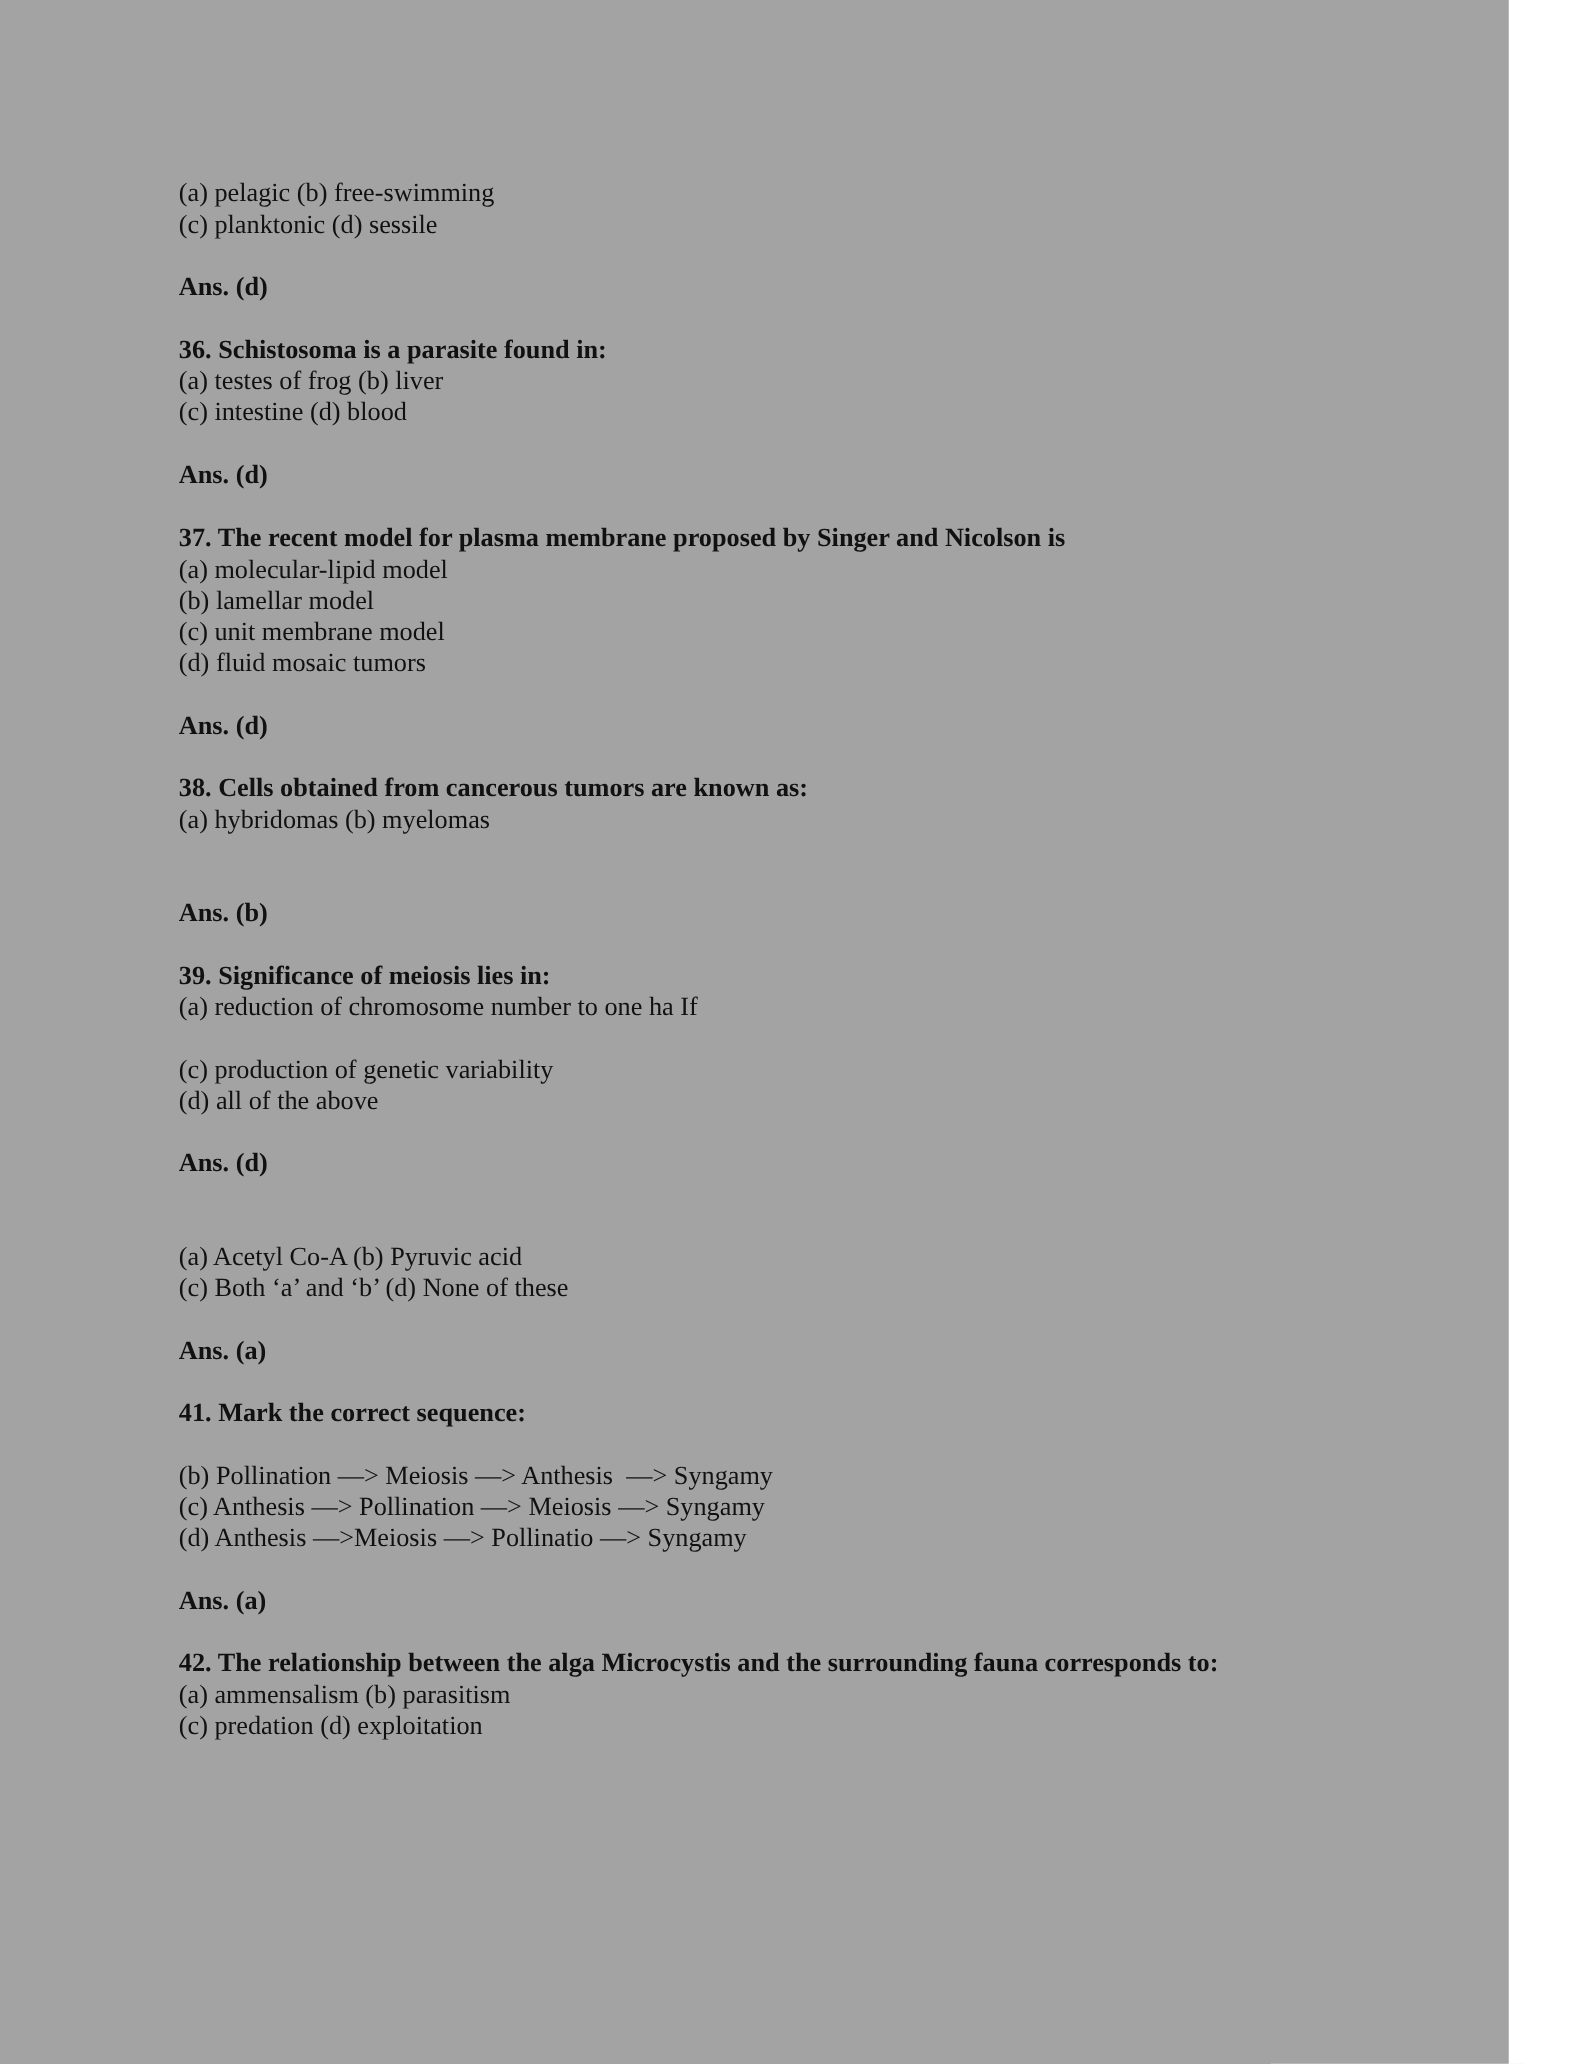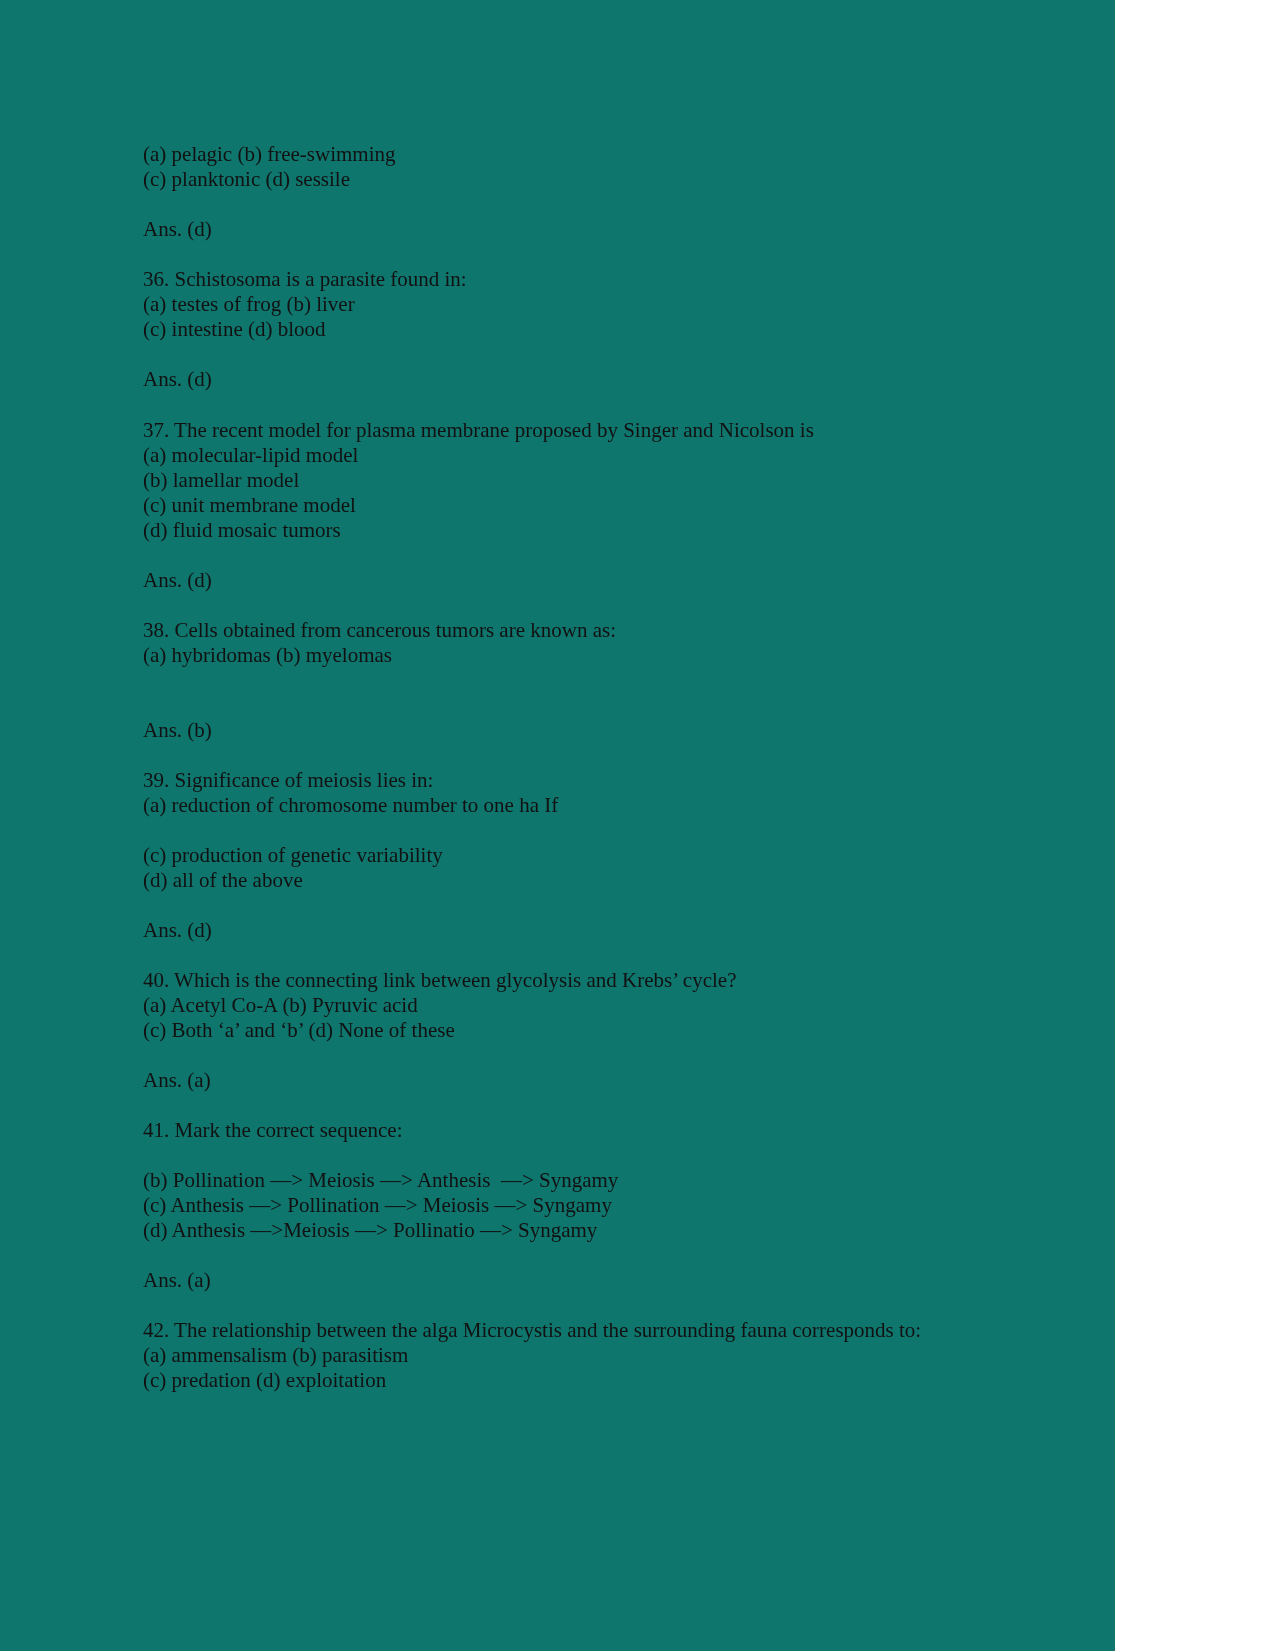--- a/index.html
+++ b/index.html
@@ -1,24 +1,24 @@
 <!DOCTYPE html>
 <html><head>
 <meta charset="utf-8">
 <style>
   html, body { margin: 0; padding: 0; background: #ffffff; }
   body { width: 1275px; height: 1651px; position: relative; overflow: hidden; }
-  .page { position: absolute; left: 0; top: 0; width: 1115px; height: 1651px; background: #0f766e; }
+  .page { position: absolute; left: 0; top: 0; width: 1207px; height: 1651px; background: #a3a3a3; }
   .line {
     position: absolute; left: 143px;
     font-family: "Liberation Serif", "DejaVu Serif", serif;
     font-size: 21px; line-height: 25px; color: #111;
     white-space: pre;
   }
-  .b { font-weight: normal; }
+  .b { font-weight: bold; }
 </style>
 </head>
 <body>
 
 <div class="page">
 
   <div class="line" style="top:142px">(a) pelagic (b) free-swimming</div>
   <div class="line" style="top:167px">(c) planktonic (d) sessile</div>
   <div class="line b" style="top:217px">Ans. (d)</div>
 
@@ -37,21 +37,20 @@
   <div class="line b" style="top:618px">38. Cells obtained from cancerous tumors are known as:</div>
   <div class="line" style="top:643px">(a) hybridomas (b) myelomas</div>
   <div class="line b" style="top:718px">Ans. (b)</div>
 
   <div class="line b" style="top:768px">39. Significance of meiosis lies in:</div>
   <div class="line" style="top:793px">(a) reduction of chromosome number to one ha If</div>
   <div class="line" style="top:843px">(c) production of genetic variability</div>
   <div class="line" style="top:868px">(d) all of the above</div>
   <div class="line b" style="top:918px">Ans. (d)</div>
 
-  <div class="line b" style="top:968px">40. Which is the connecting link between glycolysis and Krebs’ cycle?</div>
   <div class="line" style="top:993px">(a) Acetyl Co-A (b) Pyruvic acid</div>
   <div class="line" style="top:1018px">(c) Both ‘a’ and ‘b’ (d) None of these</div>
   <div class="line b" style="top:1068px">Ans. (a)</div>
 
   <div class="line b" style="top:1118px">41. Mark the correct sequence:</div>
   <div class="line" style="top:1193px">(c) Anthesis —&gt; Pollination —&gt; Meiosis —&gt; Syngamy</div>
   <div class="line" style="top:1168px">(b) Pollination —&gt; Meiosis —&gt; Anthesis  —&gt; Syngamy</div>
   <div class="line" style="top:1218px">(d) Anthesis —&gt;Meiosis —&gt; Pollinatio —&gt; Syngamy</div>
   <div class="line b" style="top:1268px">Ans. (a)</div>
 

